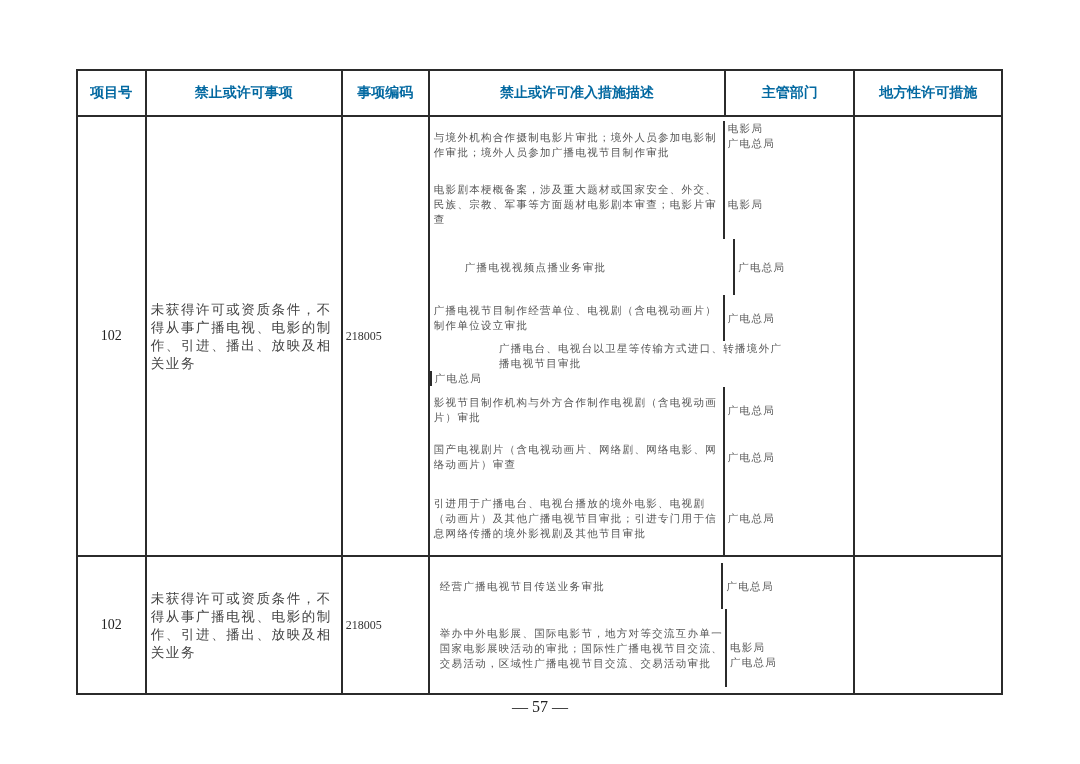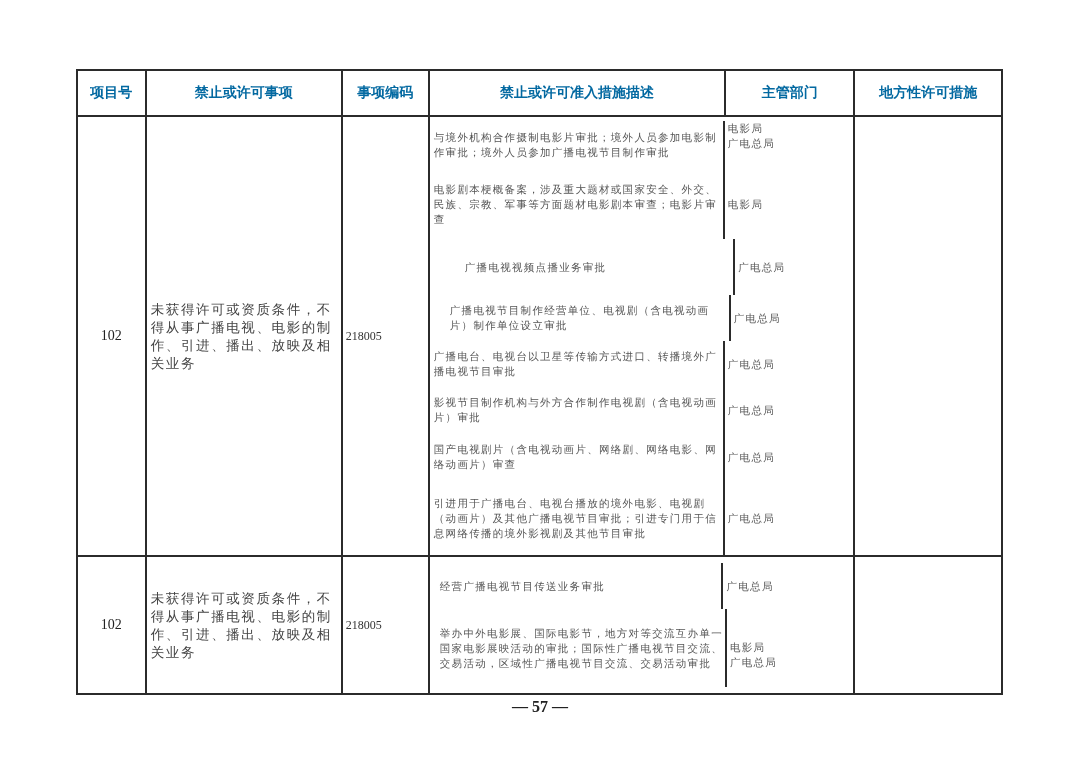--- a/index.html
+++ b/index.html
@@ -14,21 +14,21 @@
     .col-desc { width: 293px; } .col-dept { width: 128px; } .col-local { width: 146px; }
     .cell-id { text-align: center; font-size: 14px; color: #222; font-family: "Liberation Serif", serif; }
     .cell-item { font-size: 13.5px; line-height: 18px; padding: 0 4px !important; letter-spacing: 1.6px; color: #444; }
     .cell-code { font-size: 12px; padding-left: 3px !important; color: #333; font-family: "Liberation Serif", serif; }
     .sub-list { display: flex; flex-direction: column; }
     .sub-row { display: flex; align-items: center; }
     .sub-desc { font-size: 10.5px; line-height: 15px; letter-spacing: 1.3px; color: #555; padding-left: 4px; }
     .sub-dept { font-size: 10.5px; line-height: 15px; letter-spacing: 1.3px; color: #555; padding-left: 3px; }
     .desc-col { vertical-align: top !important; }
     .page-number { position: absolute; top: 698px; left: 0; width: 1080px; text-align: center;
-                   font-size: 16px; color: #222; font-family: "Liberation Serif", serif; font-weight: bold; }
+                   font-size: 16px; color: #222; font-family: "Liberation Serif", serif; }
   </style>
 </head>
 <body>
 
 <table class="page-table">
   <colgroup>
     <col class="col-id">
       <col class="col-item">
       <col class="col-code">
     <col class="col-desc">
@@ -59,24 +59,24 @@
           </div>
           <div class="sub-row" style="height:70px;">
             <div class="sub-desc" style="width:289px;">电影剧本梗概备案，涉及重大题材或国家安全、外交、民族、宗教、军事等方面题材电影剧本审查；电影片审查</div>
             <div class="sub-dept" style="width:124px;border-left:2px solid #2b2b2b;align-self:stretch;display:flex;align-items:center;">电影局</div>
           </div>
           <div class="sub-row" style="height:56px;">
             <div class="sub-desc" style="width:289px;margin-left:31px;">广播电视视频点播业务审批</div>
             <div class="sub-dept" style="width:124px;border-left:2px solid #2b2b2b;align-self:stretch;display:flex;align-items:center;">广电总局</div>
           </div>
           <div class="sub-row" style="height:46px;">
-            <div class="sub-desc" style="width:289px;margin-left:16px;">广播电视节目制作经营单位、电视剧（含电视动画片）制作单位设立审批</div>
+            <div class="sub-desc" style="width:289px;">广播电视节目制作经营单位、电视剧（含电视动画片）制作单位设立审批</div>
             <div class="sub-dept" style="width:124px;border-left:2px solid #2b2b2b;align-self:stretch;display:flex;align-items:center;">广电总局</div>
           </div>
-          <div class="sub-row" style="height:46px;">
+          <div class="sub-row" style="height:46px;flex-direction:column;">
             <div class="sub-desc" style="width:289px;">广播电台、电视台以卫星等传输方式进口、转播境外广播电视节目审批</div>
             <div class="sub-dept" style="width:124px;border-left:2px solid #2b2b2b;align-self:stretch;display:flex;align-items:center;">广电总局</div>
           </div>
           <div class="sub-row" style="height:46px;">
             <div class="sub-desc" style="width:289px;">影视节目制作机构与外方合作制作电视剧（含电视动画片）审批</div>
             <div class="sub-dept" style="width:124px;border-left:2px solid #2b2b2b;align-self:stretch;display:flex;align-items:center;">广电总局</div>
           </div>
           <div class="sub-row" style="height:48px;">
             <div class="sub-desc" style="width:289px;">国产电视剧片（含电视动画片、网络剧、网络电影、网络动画片）审查</div>
             <div class="sub-dept" style="width:124px;border-left:2px solid #2b2b2b;align-self:stretch;display:flex;align-items:center;">广电总局</div>

